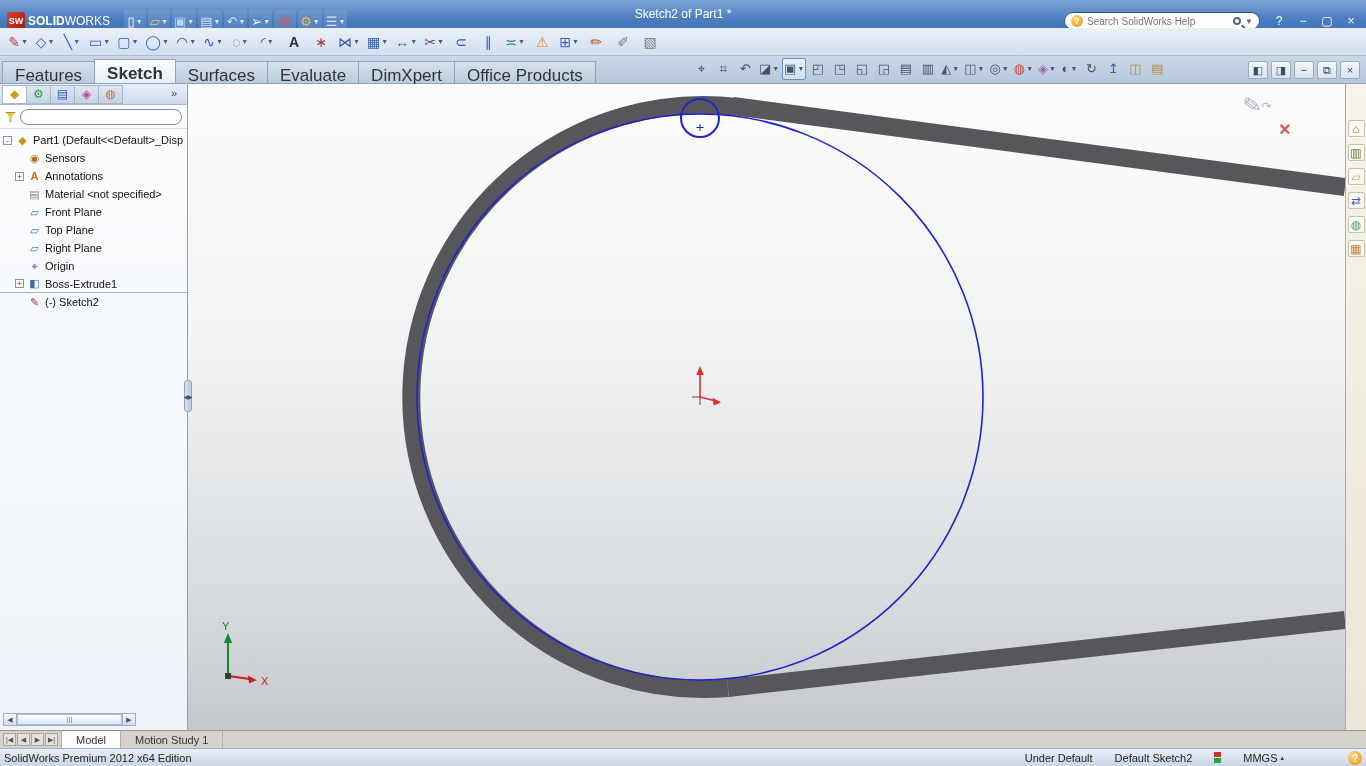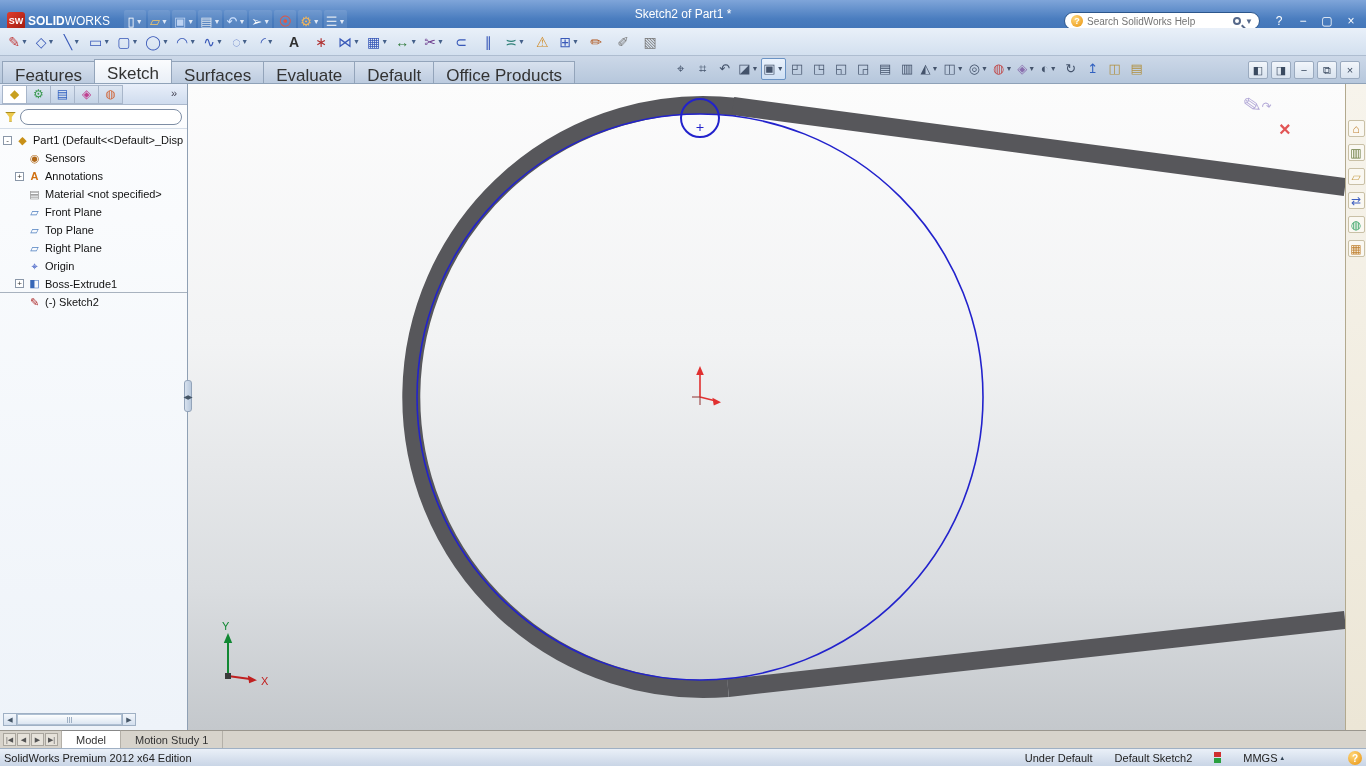--- a/index.html
+++ b/index.html
@@ -36,21 +36,21 @@
   .t2-icon{height:24px;min-width:24px;padding:0 2px;display:flex;align-items:center;justify-content:center;border-radius:2px}
   .t2-icon .glyph{font-size:14px;line-height:1;color:#3858b8}
   .t2-icon .caret{color:#44608a}
   
   #tabrow{position:absolute;top:56px;left:0;width:1366px;height:28px;
     background:linear-gradient(180deg,#ccd8e8 0%,#b6c7dc 100%);border-bottom:1px solid #8fa2b8;
     display:flex;align-items:flex-end}
   .cmd-tabs{display:flex;align-items:flex-end;height:100%;padding-left:2px}
   .cmd-tab{height:22px;padding:4px 12px 0;border:1px solid #93a4ba;border-bottom:none;margin-right:-1px;
     background:linear-gradient(180deg,#d8e1ee,#bccbdf);color:#333;font-size:17px;white-space:nowrap}
-  .cmd-tab.active{background:linear-gradient(180deg,#fbfcfe,#e9eff7);font-weight:normal;height:24px}
+  .cmd-tab.active{background:linear-gradient(180deg,#fbfcfe,#e9eff7);font-weight:bold;height:24px}
   #headsup{display:flex;align-items:center;gap:1px;margin-left:96px;height:100%;padding-bottom:2px}
   .hu-icon{height:22px;min-width:21px;padding:0 1px;display:flex;align-items:center;justify-content:center;border-radius:2px;border:1px solid transparent}
   .hu-icon .glyph{font-size:13px;color:#44536b}
   .hu-icon.active{border-color:#6b93c4;background:linear-gradient(180deg,#eaf2fc,#cfe0f4)}
   .hu-icon .caret{color:#44536b}
   #doc-controls{margin-left:auto;display:flex;align-items:center;gap:3px;padding:0 6px 4px 0}
   .dc-icon{width:20px;height:18px;display:flex;align-items:center;justify-content:center;font-size:11px;color:#3a4a60;
     border:1px solid #9aaabf;border-radius:2px;background:linear-gradient(180deg,#f2f6fb,#d9e3ef)}
   
   #main{position:absolute;top:84px;left:0;width:1366px;height:646px}
@@ -317,21 +317,21 @@
   <div class="cmd-tabs">
 
       <span class="cmd-tab"><span>Features</span></span>
 
       <span class="cmd-tab active"><span>Sketch</span></span>
 
       <span class="cmd-tab"><span>Surfaces</span></span>
 
       <span class="cmd-tab"><span>Evaluate</span></span>
 
-      <span class="cmd-tab"><span>Default</span></span>
+      <span class="cmd-tab"><span>DimXpert</span></span>
 
       <span class="cmd-tab"><span>Office Products</span></span>
     </div>
   <div id="headsup">
 
       <span class="hu-icon">
         <span class="glyph">⌖</span>
       </span>
 
       <span class="hu-icon">

